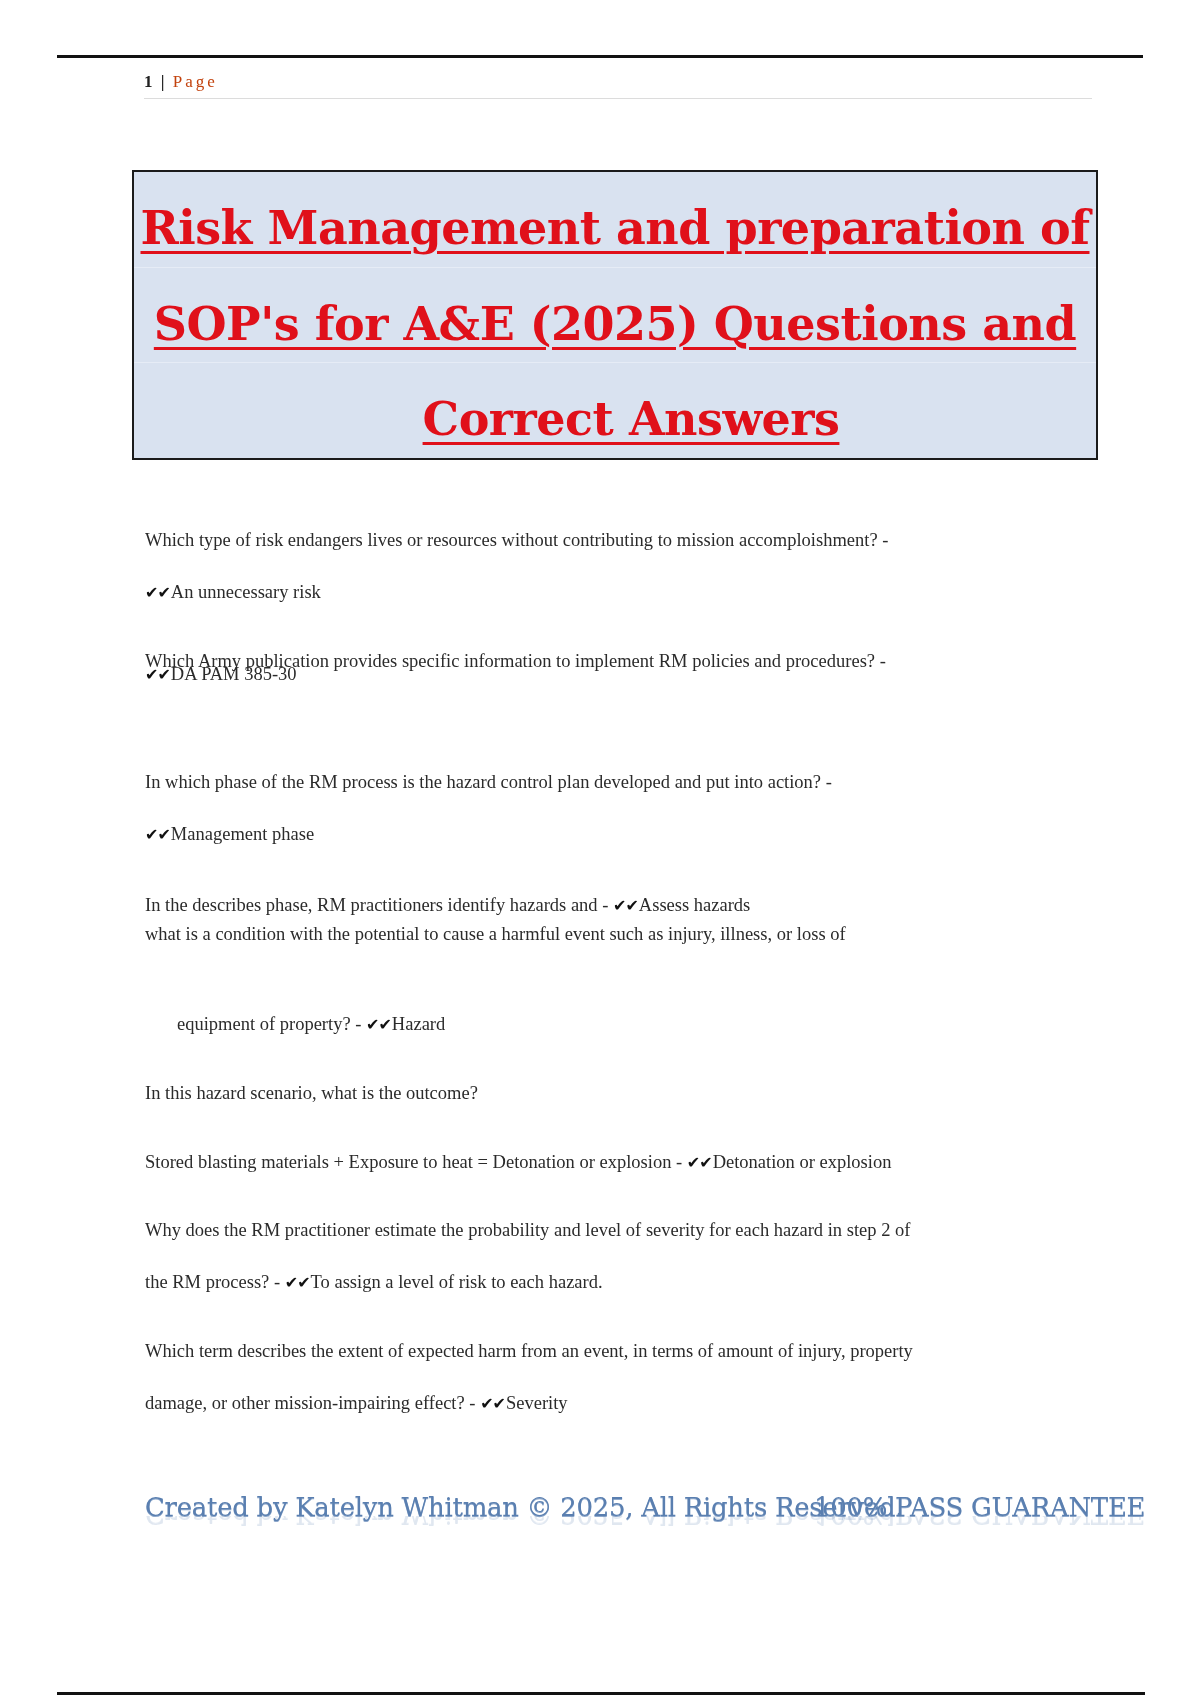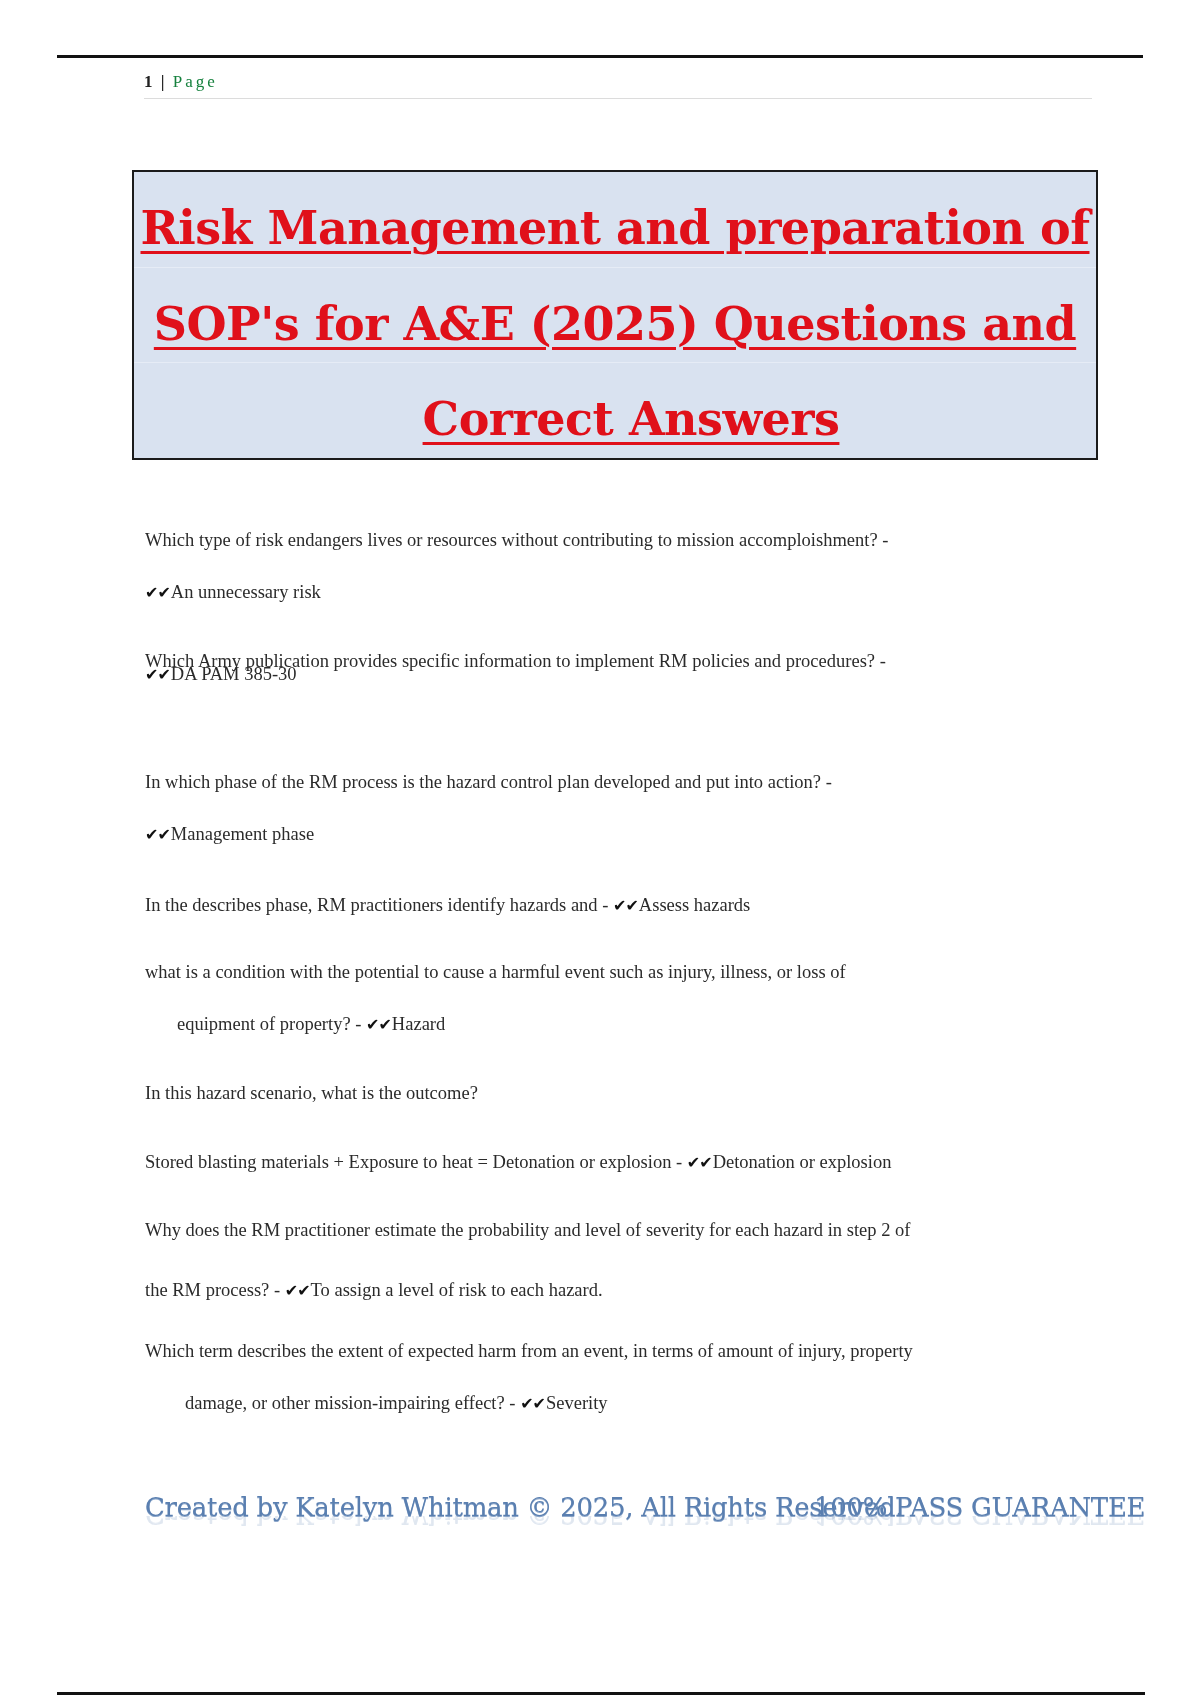--- a/index.html
+++ b/index.html
@@ -4,21 +4,21 @@
   <style>
     html, body { margin: 0; padding: 0; background: #ffffff; }
     body { width: 1200px; height: 1700px; position: relative; overflow: hidden;
            font-family: "DejaVu Serif", "Liberation Serif", serif; color: #222; }
     .rule-top { position: absolute; left: 57px; top: 55px; width: 1086px; height: 3px; background: #111; }
     .rule-bottom { position: absolute; left: 57px; top: 1692px; width: 1088px; height: 3px; background: #111; }
     .page-header { position: absolute; left: 144px; top: 72px; width: 948px; height: 26px;
                    border-bottom: 1px solid #dcdcdc; font-family: "Liberation Serif", serif; font-size: 17px; }
     .page-header .num { font-weight: bold; color: #222; }
     .page-header .sep { font-weight: bold; color: #222; margin: 0 4px; }
-    .page-header .word { color: #15803d; letter-spacing: 3px; font-family: Liberation Serif, serif; }
+    .page-header .word { color: #c2410c; letter-spacing: 3px; font-family: Liberation Serif, serif; }
     .title-box { position: absolute; left: 132px; top: 170px; width: 966px; height: 290px;
                  background: #d9e2f0; border: 2px solid #1b1b1b; box-sizing: border-box;
                  display: flex; flex-direction: column; }
     .title-row { flex: 1; display: flex; align-items: center; justify-content: center;
                  border-bottom: 1px solid #e6ecf6; margin-top: 17px; }
     .title-row:last-child { border-bottom: none; padding-left: 32px; }
     .title-line { font-family: "DejaVu Serif", serif; font-weight: bold; font-size: 46px; color: #e0101a;
                   text-decoration: underline; text-decoration-thickness: 3px; text-underline-offset: 7px;
                   letter-spacing: -0.5px; white-space: nowrap; }
     .qa { position: absolute; left: 145px; width: 940px; font-family: "Liberation Serif", serif;
@@ -72,45 +72,45 @@
   <span>In which phase of the RM process is the hazard control plan developed and put into action? -</span>
 </div>
 <div class="qa" style="top:824px;">
   <span class="check">✔✔</span><span>Management phase</span>
 </div>
 
 <div class="qa" style="top:895px;">
   <span>In the describes phase, RM practitioners identify hazards and - </span><span class="check">✔✔</span><span>Assess hazards</span>
 </div>
 
-<div class="qa" style="top:962px;">
+<div class="qa" style="top:924px;">
   <span>what is a condition with the potential to cause a harmful event such as injury, illness, or loss of</span>
 </div>
 <div class="qa" style="top:1014px;margin-left:32px;">
   <span>equipment of property? - </span><span class="check">✔✔</span><span>Hazard</span>
 </div>
 
 <div class="qa" style="top:1083px;">
   <span>In this hazard scenario, what is the outcome?</span>
 </div>
 <div class="qa" style="top:1152px;">
   <span>Stored blasting materials + Exposure to heat = Detonation or explosion - </span><span class="check">✔✔</span><span>Detonation or explosion</span>
 </div>
 
 <div class="qa" style="top:1220px;">
   <span>Why does the RM practitioner estimate the probability and level of severity for each hazard in step 2 of</span>
 </div>
-<div class="qa" style="top:1272px;margin-top:8px;">
+<div class="qa" style="top:1272px;">
   <span>the RM process? - </span><span class="check">✔✔</span><span>To assign a level of risk to each hazard.</span>
 </div>
 
 <div class="qa" style="top:1341px;">
   <span>Which term describes the extent of expected harm from an event, in terms of amount of injury, property</span>
 </div>
-<div class="qa" style="top:1393px;margin-left:40px;">
+<div class="qa" style="top:1393px;">
   <span>damage, or other mission-impairing effect? - </span><span class="check">✔✔</span><span>Severity</span>
 </div>
 
 <div class="footer-left">
   <span>Created by Katelyn Whitman © 2025, All Rights Reserved.</span>
   <span class="reflect">Created by Katelyn Whitman © 2025, All Rights Reserved.</span>
 </div>
 <div class="footer-right">
   <span>100% PASS GUARANTEE</span>
   <span class="reflect">100% PASS GUARANTEE</span>

